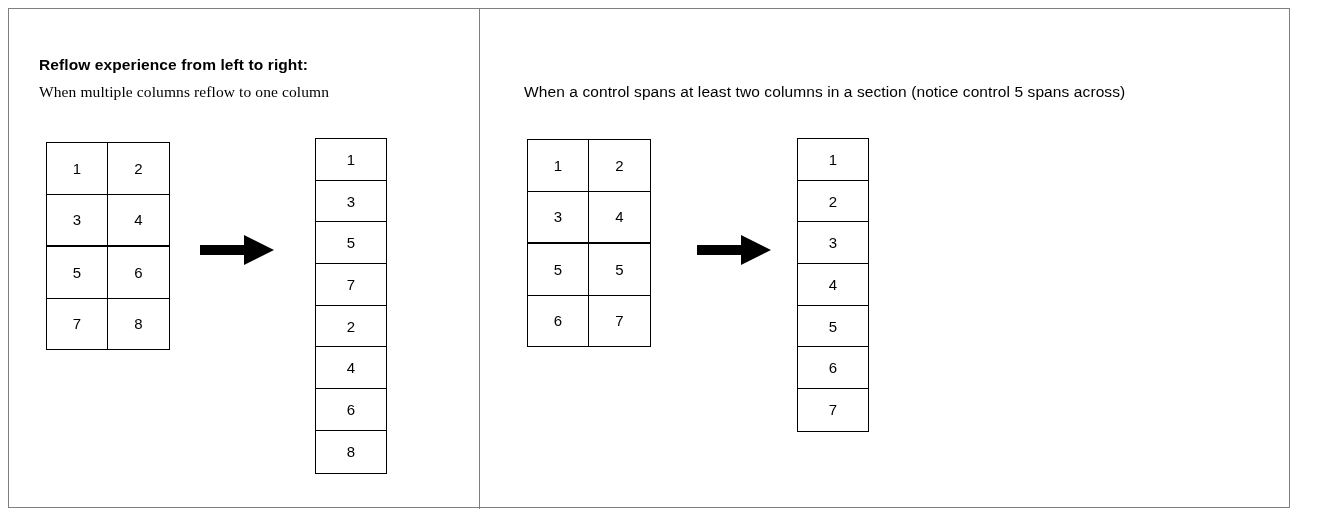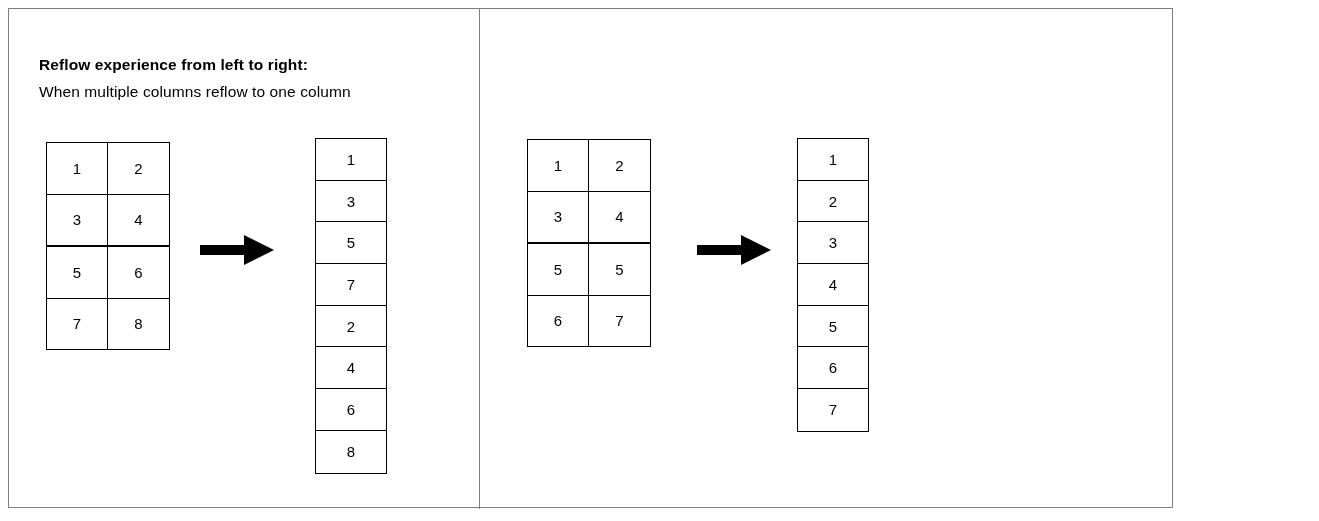--- a/index.html
+++ b/index.html
@@ -13,21 +13,21 @@
     font-family: "Liberation Sans", sans-serif;
     color: #000000;
     overflow: hidden;
   }
 
   
   #frame {
     position: absolute;
     left: 8px;
     top: 8px;
-    width: 1165px;
+    width: 1282px;
     height: 500px;
     border: 1px solid #7f7f7f;
     box-sizing: border-box;
   }
 
   
   #panel-divider {
     position: absolute;
     left: 470px;
     top: 0px;
@@ -56,21 +56,21 @@
   .panel-subtitle {
     position: absolute;
     font-size: 15.5px;
     font-weight: normal;
     line-height: 20px;
     white-space: nowrap;
     letter-spacing: 0.1px;
   }
 
   #panel-left  .panel-heading  { left: 30px; top: 46px; }
-  #panel-left  .panel-subtitle { left: 30px; top: 73px; }
+  #panel-left  .panel-subtitle { left: 30px; top: 73px; font-family: Liberation Serif, serif; }
   #panel-right .panel-heading  { left: 44px; top: 46px; }
   #panel-right .panel-subtitle { left: 44px; top: 73px; }
 
   
   .source-grid {
     position: absolute;
     border: 1px solid #000000;
     box-sizing: border-box;
     background: #ffffff;
   }
@@ -187,20 +187,21 @@
       <div class="result-cell">2</div>
       <div class="result-cell">4</div>
       <div class="result-cell">6</div>
       <div class="result-cell">8</div>
     </div>
   </div>
 
   <div class="panel" id="panel-right">
 
 
+    <div class="panel-subtitle">When a control spans at least two columns in a section (notice control 5 spans across)</div>
 
     <div class="source-grid" id="right-source-grid">
 
       <div class="grid-row has-rule">
         <div class="grid-cell with-divider">1</div>
         <div class="grid-cell">2</div>
       </div>
 
       <div class="grid-row section-end">
         <div class="grid-cell with-divider">3</div>

